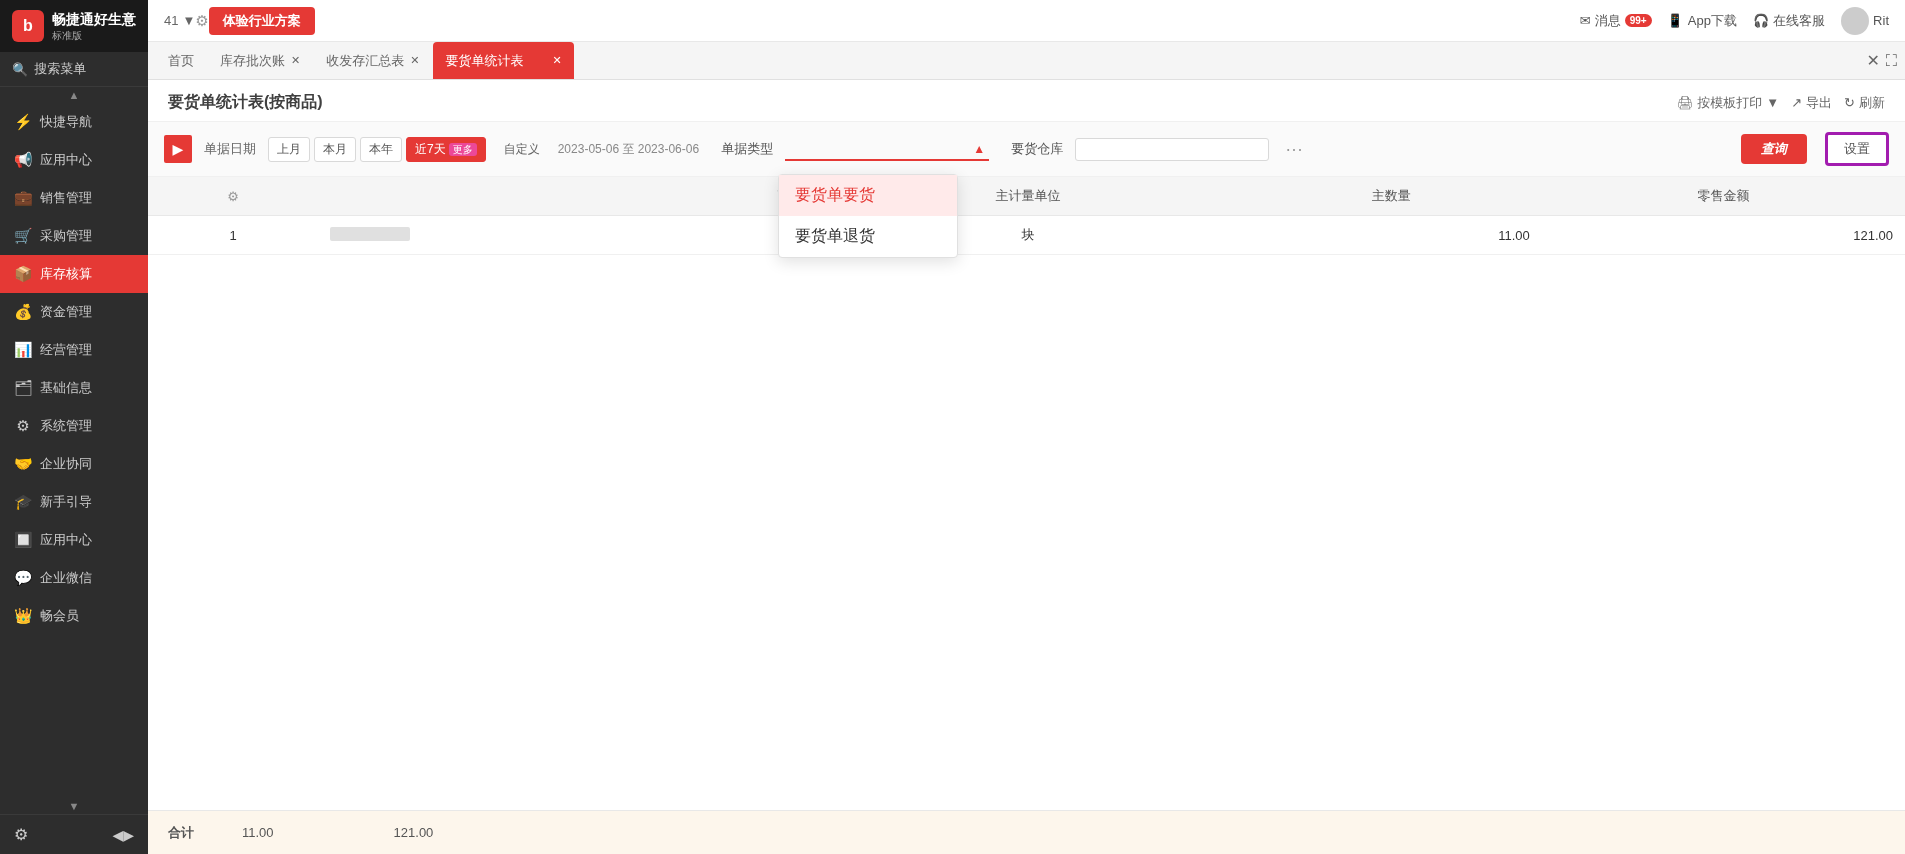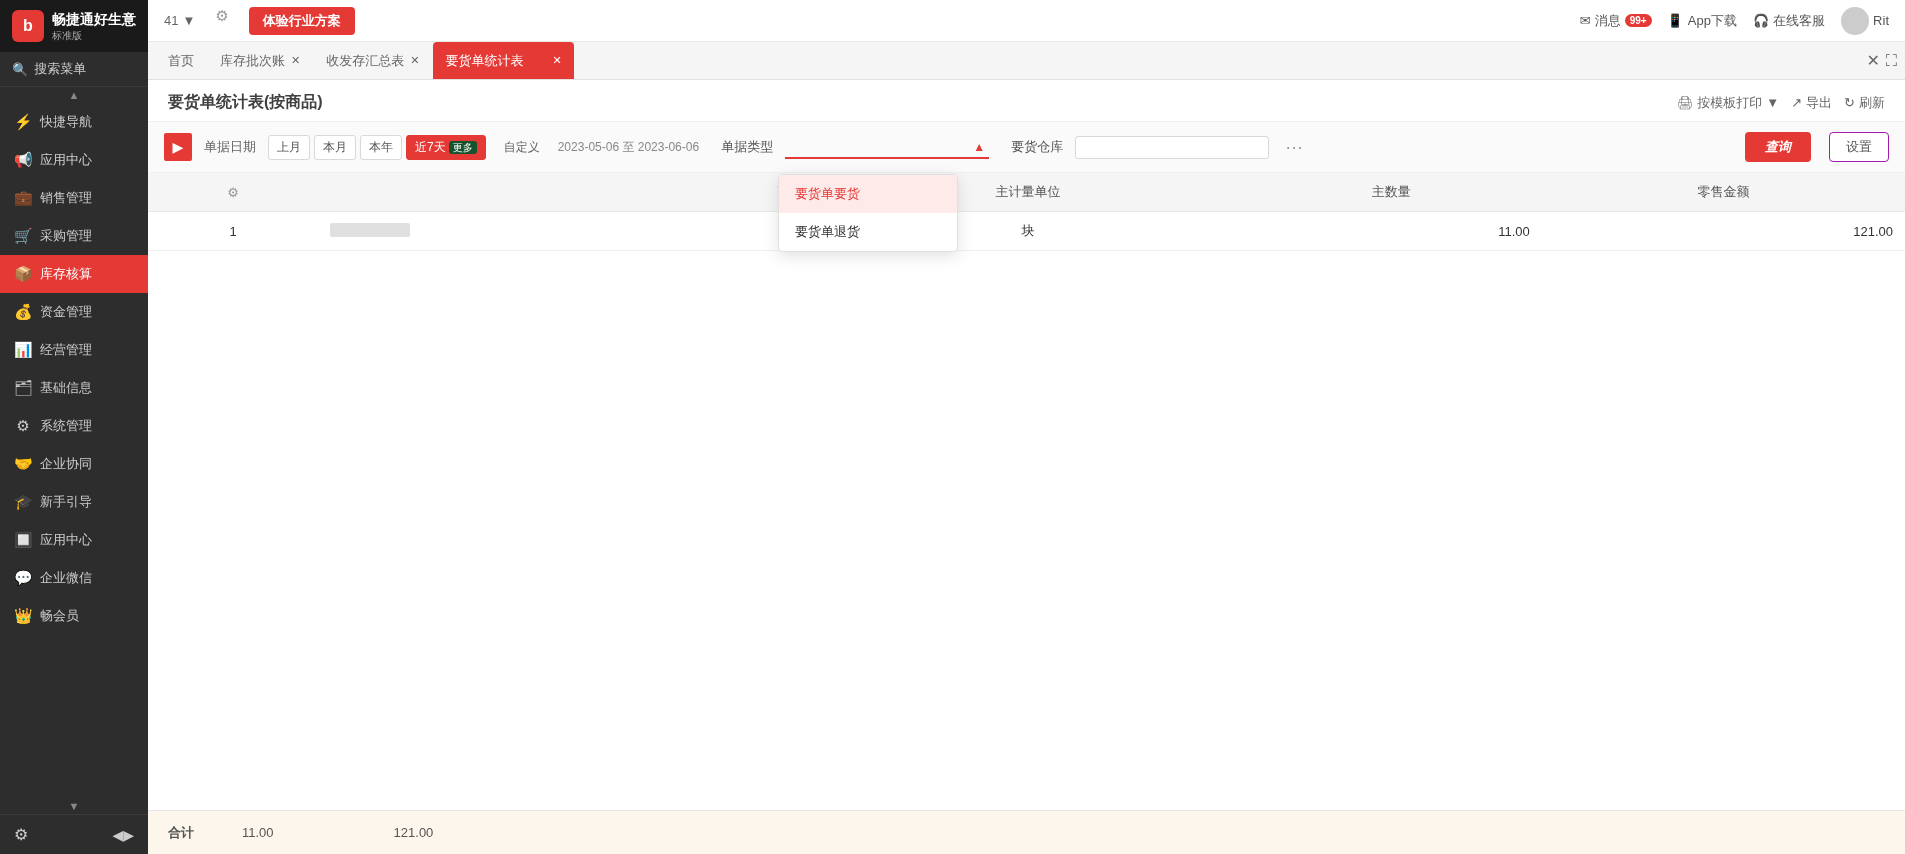--- a/index.html
+++ b/index.html
@@ -95,21 +95,22 @@
       display: flex;
       align-items: center;
       justify-content: space-between;
       padding: 0 16px;
       height: 42px;
       border-bottom: 1px solid #e8e8e8;
       min-height: 42px;
     }
     .header-left {
       display: flex;
-      gap: 20px;
+      align-items: center;
+      gap: 0;
     }
     .store-selector {
       display: flex;
       align-items: center;
       gap: 4px;
       color: #666;
       cursor: pointer;
       font-size: 13px;
     }
     .trial-btn {
@@ -324,21 +325,21 @@
       border-radius: 4px;
       cursor: pointer;
       font-size: 13px;
       font-weight: bold;
       margin-left: auto;
       font-style: italic;
     }
     .filter-settings-btn {
       background: #fff;
       color: #555;
-      border: 1px solid #a21caf;
+      border: 3px solid #a21caf;
       padding: 5px 16px;
       border-radius: 4px;
       cursor: pointer;
       font-size: 13px;
       margin-left: 6px;
     }
 
     
     .dropdown-overlay {
       position: absolute;
@@ -347,21 +348,21 @@
       z-index: 1000;
       background: #fff;
       border: 1px solid #e0e0e0;
       border-radius: 4px;
       box-shadow: 0 4px 16px rgba(0,0,0,0.12);
       min-width: 180px;
     }
     .dropdown-item {
       padding: 10px 16px;
       cursor: pointer;
-      font-size: 13px;
+      font-size: 16px;
       color: #333;
     }
     .dropdown-item.selected { background: #ffeaea; color: #e53935; }
 
     
     .table-area {
       flex: 1;
       overflow: auto;
     }
     table {
@@ -578,21 +579,21 @@
       </div>
     </div>
 
     <div class="filter-bar" style="position:relative;">
       <button class="filter-expand-btn">▶</button>
       <span class="filter-label">单据日期</span>
       <div class="date-shortcuts" id="date-shortcuts">
           <button class="date-btn">上月</button>
           <button class="date-btn">本月</button>
           <button class="date-btn">本年</button>
-          <button class="date-btn more">近7天<span style="background: #14532d; color: rgb(255, 255, 255); font-size: 10px; padding: 1px 4px; border-radius: 3px; margin-left: 3px;">更多</span></button>
+          <button class="date-btn more">近7天<span style="background: #ec4899; color: rgb(255, 255, 255); font-size: 10px; padding: 1px 4px; border-radius: 3px; margin-left: 3px;">更多</span></button>
         </div>
       <span class="date-custom">自定义</span>
       <div class="date-range-display">2023-05-06 至 2023-06-06</div>
 
       <span class="filter-type-label">单据类型</span>
       <div class="filter-type-input-wrap">
         <input class="filter-type-input" type="text" value="" style="">
         <span class="filter-type-arrow">▲</span>
       </div>
 

